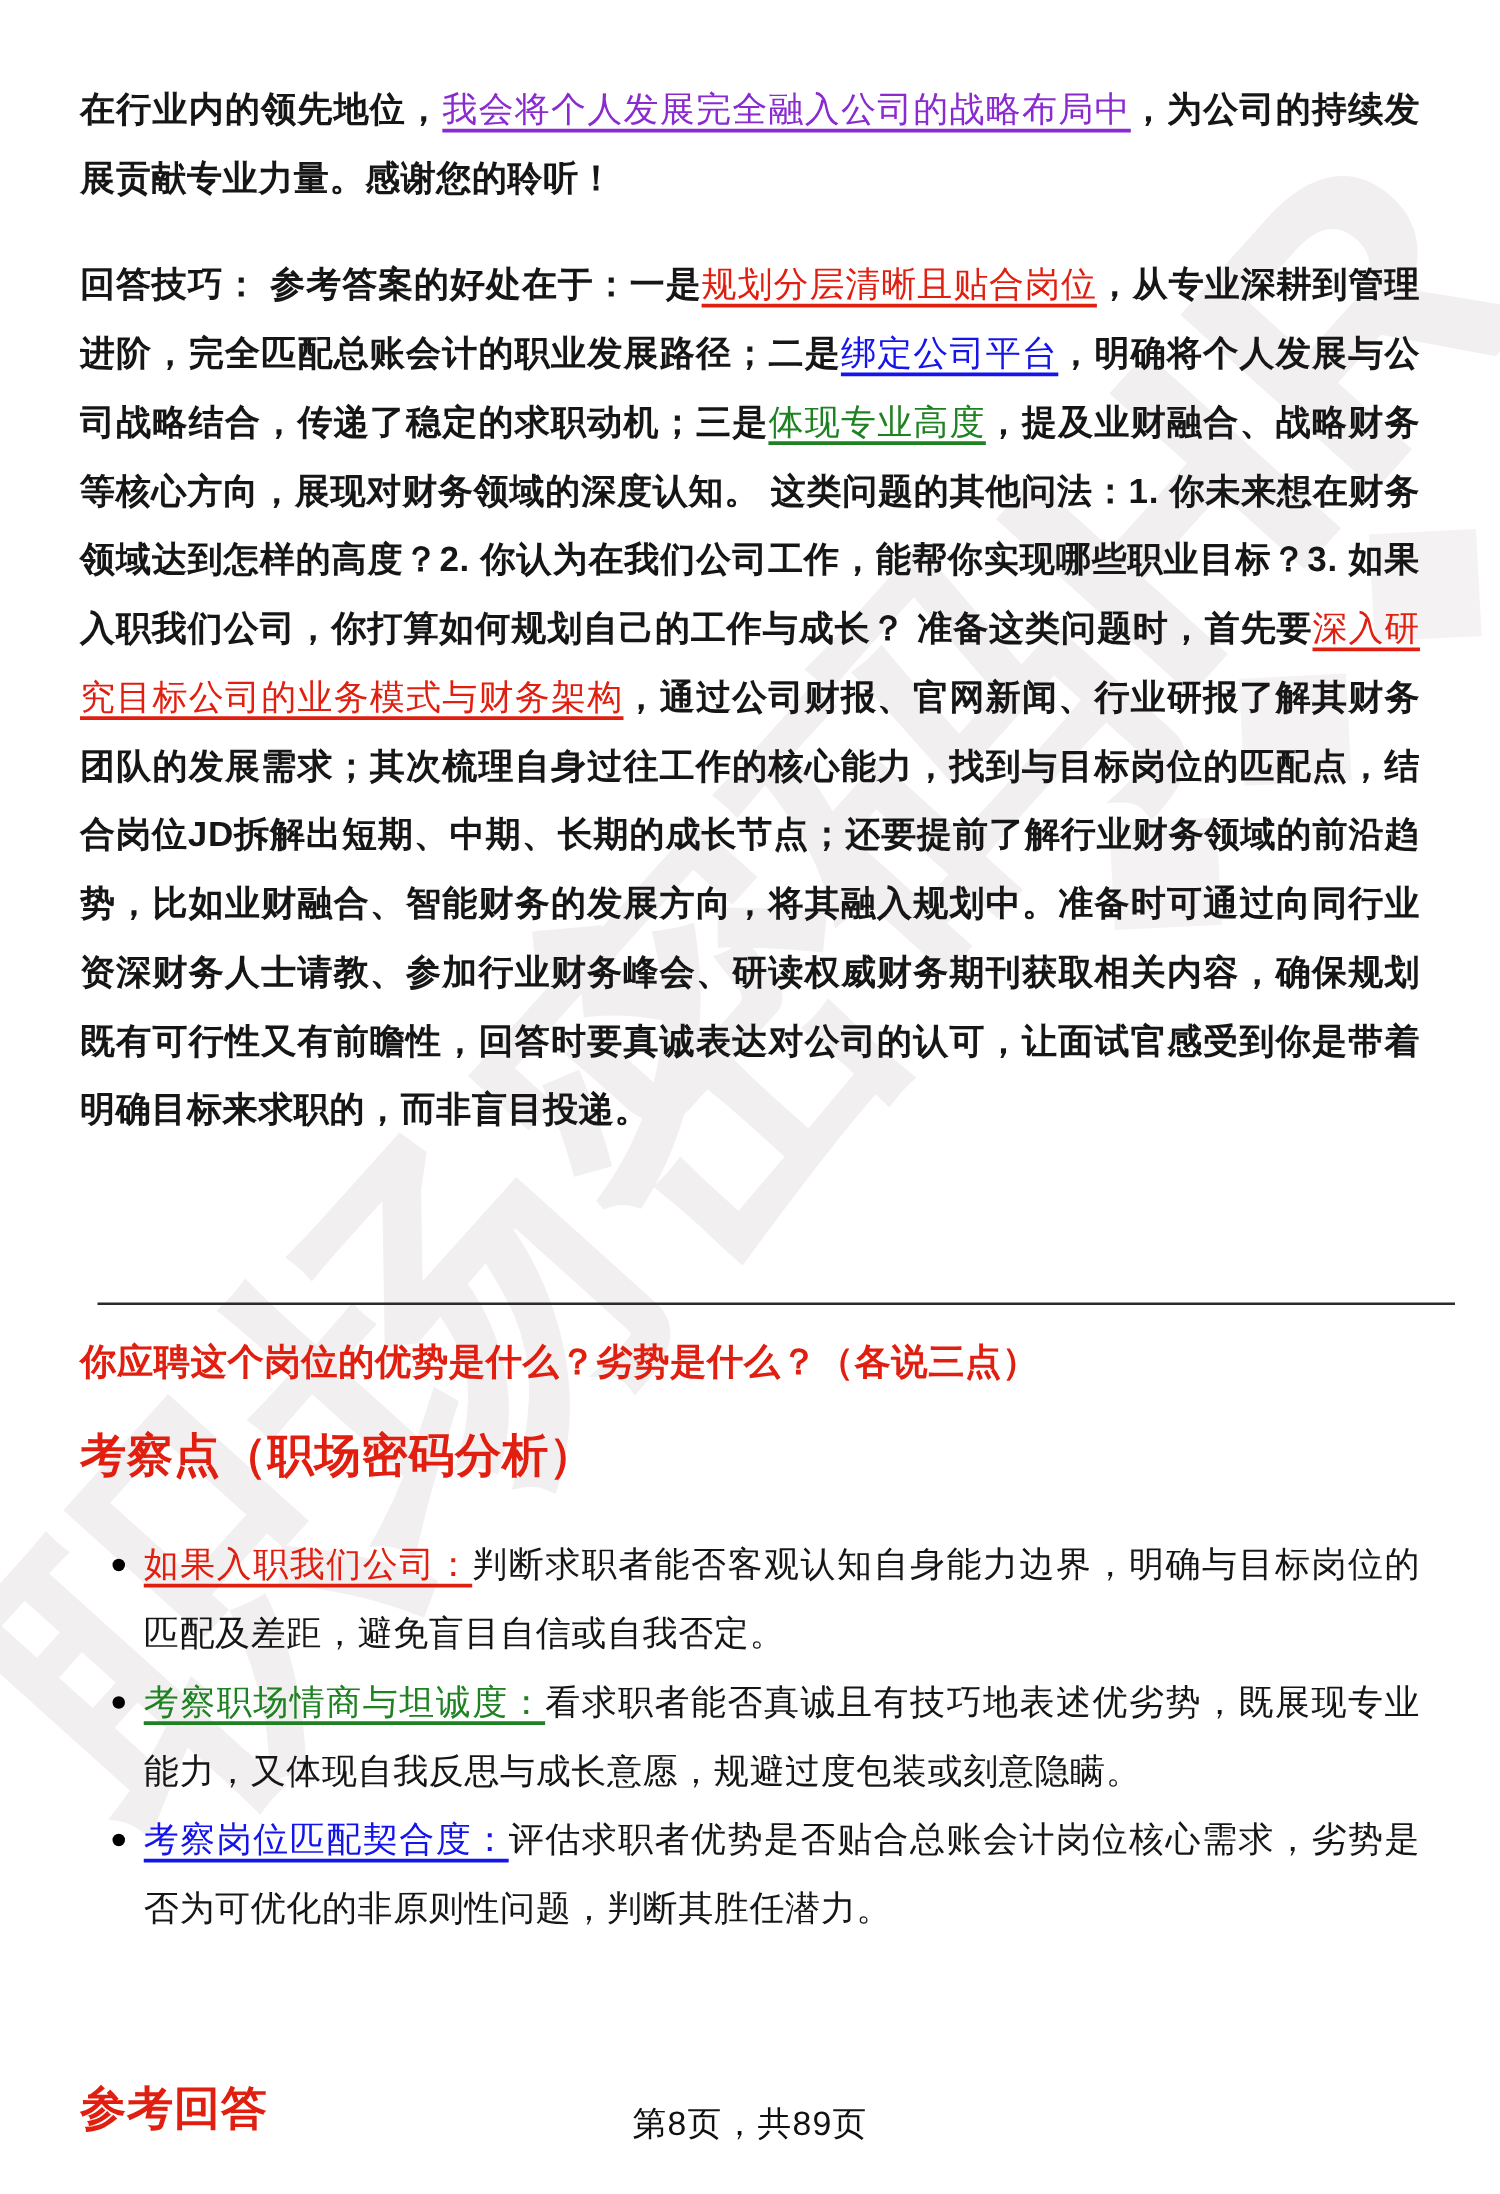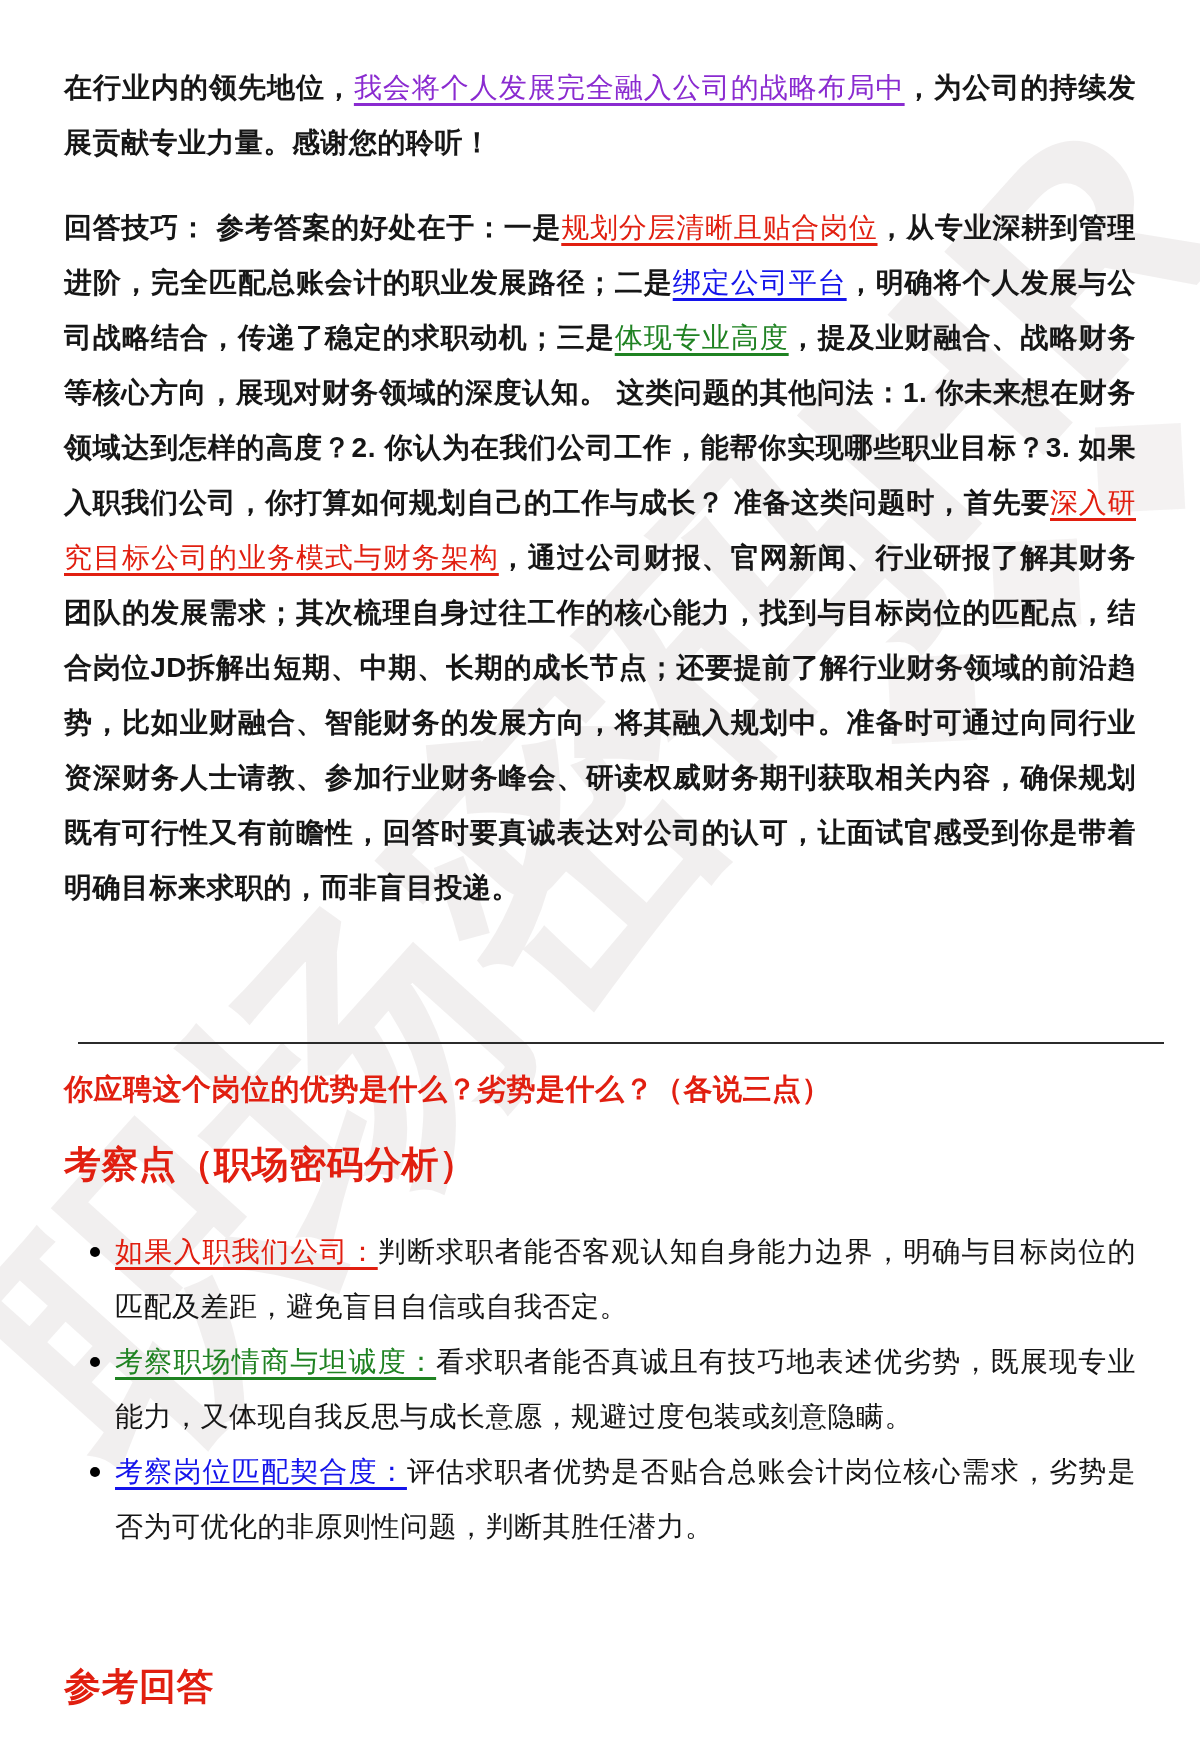--- a/index.html
+++ b/index.html
@@ -79,14 +79,15 @@
   <h3 class="blk sub-heading" style="left:64px; top:1144px; width:1072px;">考察点（职场密码分析）</h3>
 
   <ul class="blk bullets" style="left:64px; top:1224px; width:1072px;">
       <li><span class="bullet-label seg-red">如果入职我们公司：</span><span>判断求职者能否客观认知自身能力边界，明确与目标岗位的匹配及差距，避免盲目自信或自我否定。</span></li>
       <li><span class="bullet-label seg-green">考察职场情商与坦诚度：</span><span>看求职者能否真诚且有技巧地表述优劣势，既展现专业能力，又体现自我反思与成长意愿，规避过度包装或刻意隐瞒。</span></li>
       <li><span class="bullet-label seg-blue">考察岗位匹配契合度：</span><span>评估求职者优势是否贴合总账会计岗位核心需求，劣势是否为可优化的非原则性问题，判断其胜任潜力。</span></li>
     </ul>
 
   <h3 class="blk sub-heading" style="left:64px; top:1666px; width:1072px;">参考回答</h3>
 
+  <div class="blk footer" style="left:0; top:1678px; width:1200px;">第8页，共89页</div>
 
 </div>
 
 </body></html>

